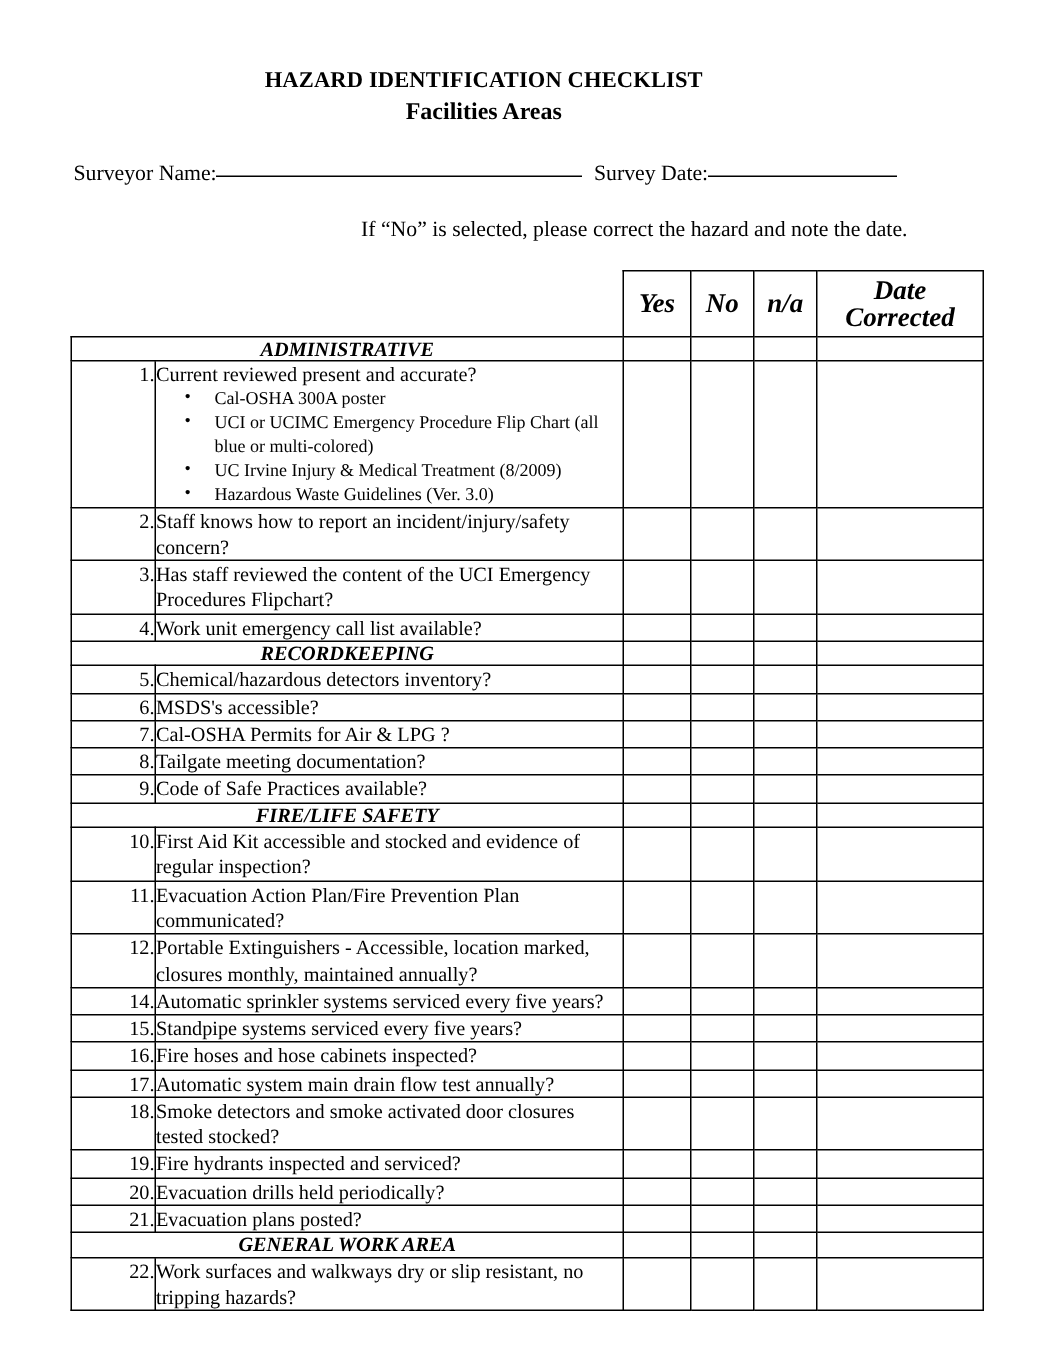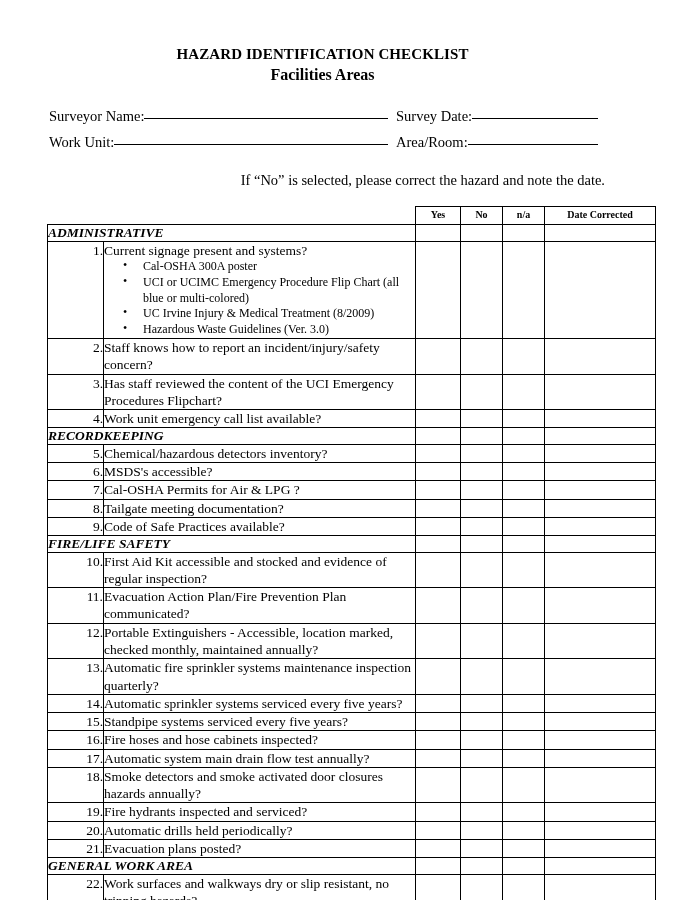--- a/index.html
+++ b/index.html
@@ -105,30 +105,31 @@
   col.c-date { width: 111px; }
 
   
   tr.head-row td.spacer-num,
   tr.head-row td.spacer-q {
     border: none;
   }
   tr.head-row th {
     text-align: center;
     font-weight: bold;
-    font-size: 10px;
+    font-size: 18px;
     line-height: 1;
     padding: 3px 0 4px 0;
     vertical-align: middle;
+    font-style: italic;
   }
   th.th-date { border-left-width: 2px; }
 
   
   td.section-head {
-    text-align: left;
+    text-align: center;
     font-style: italic;
     font-weight: bold;
     font-size: 13.5px;
     padding: 2px 0 2px 0;
     line-height: 1.15;
   }
 
   
   td.num {
     text-align: right;
@@ -174,30 +175,20 @@
   </div>
 
   <div class="form-block">
     <div class="form-row">
       <div class="form-field field-left">
         <span class="field-label">Surveyor Name:</span>
         <span class="field-rule"></span>
       </div>
       <div class="form-field field-right">
         <span class="field-label">Survey Date:</span>
-        <span class="field-rule"></span>
-      </div>
-    </div>
-    <div class="form-row">
-      <div class="form-field field-left">
-        <span class="field-label">Work Unit:</span>
-        <span class="field-rule"></span>
-      </div>
-      <div class="form-field field-right">
-        <span class="field-label">Area/Room:</span>
         <span class="field-rule"></span>
       </div>
     </div>
   </div>
 
   <div class="instruction">If “No” is selected, please correct the hazard and note the date.</div>
 
   <div class="table-wrap">
     <table class="checklist">
       <colgroup>
@@ -222,21 +213,21 @@
           <tr>
             <td class="section-head" colspan="2">ADMINISTRATIVE</td>
             <td class="mark"></td>
             <td class="mark"></td>
             <td class="mark"></td>
             <td class="mark mark-date"></td>
           </tr>
           <tr>
             <td class="num">1.</td>
             <td class="q">
-              <div>Current signage present and systems?</div>
+              <div>Current reviewed present and accurate?</div>
               <ul class="sub">
                 <li>Cal-OSHA 300A poster</li>
                 <li>UCI or UCIMC Emergency Procedure Flip Chart (all blue or multi-colored)</li>
                 <li>UC Irvine Injury &amp; Medical Treatment (8/2009)</li>
                 <li>Hazardous Waste Guidelines (Ver. 3.0)</li>
               </ul>
             </td>
             <td class="mark"></td>
             <td class="mark"></td>
             <td class="mark"></td>
@@ -352,31 +343,21 @@
               <div>Evacuation Action Plan/Fire Prevention Plan communicated?</div>
             </td>
             <td class="mark"></td>
             <td class="mark"></td>
             <td class="mark"></td>
             <td class="mark mark-date"></td>
           </tr>
           <tr>
             <td class="num">12.</td>
             <td class="q">
-              <div>Portable Extinguishers - Accessible,   location marked, checked monthly, maintained annually?</div>
-            </td>
-            <td class="mark"></td>
-            <td class="mark"></td>
-            <td class="mark"></td>
-            <td class="mark mark-date"></td>
-          </tr>
-          <tr>
-            <td class="num">13.</td>
-            <td class="q">
-              <div>Automatic fire sprinkler systems maintenance inspection quarterly?</div>
+              <div>Portable Extinguishers - Accessible,   location marked, closures monthly, maintained annually?</div>
             </td>
             <td class="mark"></td>
             <td class="mark"></td>
             <td class="mark"></td>
             <td class="mark mark-date"></td>
           </tr>
           <tr>
             <td class="num">14.</td>
             <td class="q">
               <div>Automatic sprinkler systems serviced every five years?</div>
@@ -412,41 +393,41 @@
               <div>Automatic system main drain flow test annually?</div>
             </td>
             <td class="mark"></td>
             <td class="mark"></td>
             <td class="mark"></td>
             <td class="mark mark-date"></td>
           </tr>
           <tr>
             <td class="num">18.</td>
             <td class="q">
-              <div>Smoke detectors and smoke activated door closures hazards annually?</div>
+              <div>Smoke detectors and smoke activated door closures tested stocked?</div>
             </td>
             <td class="mark"></td>
             <td class="mark"></td>
             <td class="mark"></td>
             <td class="mark mark-date"></td>
           </tr>
           <tr>
             <td class="num">19.</td>
             <td class="q">
               <div>Fire hydrants inspected and serviced?</div>
             </td>
             <td class="mark"></td>
             <td class="mark"></td>
             <td class="mark"></td>
             <td class="mark mark-date"></td>
           </tr>
           <tr>
             <td class="num">20.</td>
             <td class="q">
-              <div>Automatic drills held periodically?</div>
+              <div>Evacuation drills held periodically?</div>
             </td>
             <td class="mark"></td>
             <td class="mark"></td>
             <td class="mark"></td>
             <td class="mark mark-date"></td>
           </tr>
           <tr>
             <td class="num">21.</td>
             <td class="q">
               <div>Evacuation plans posted?</div>

